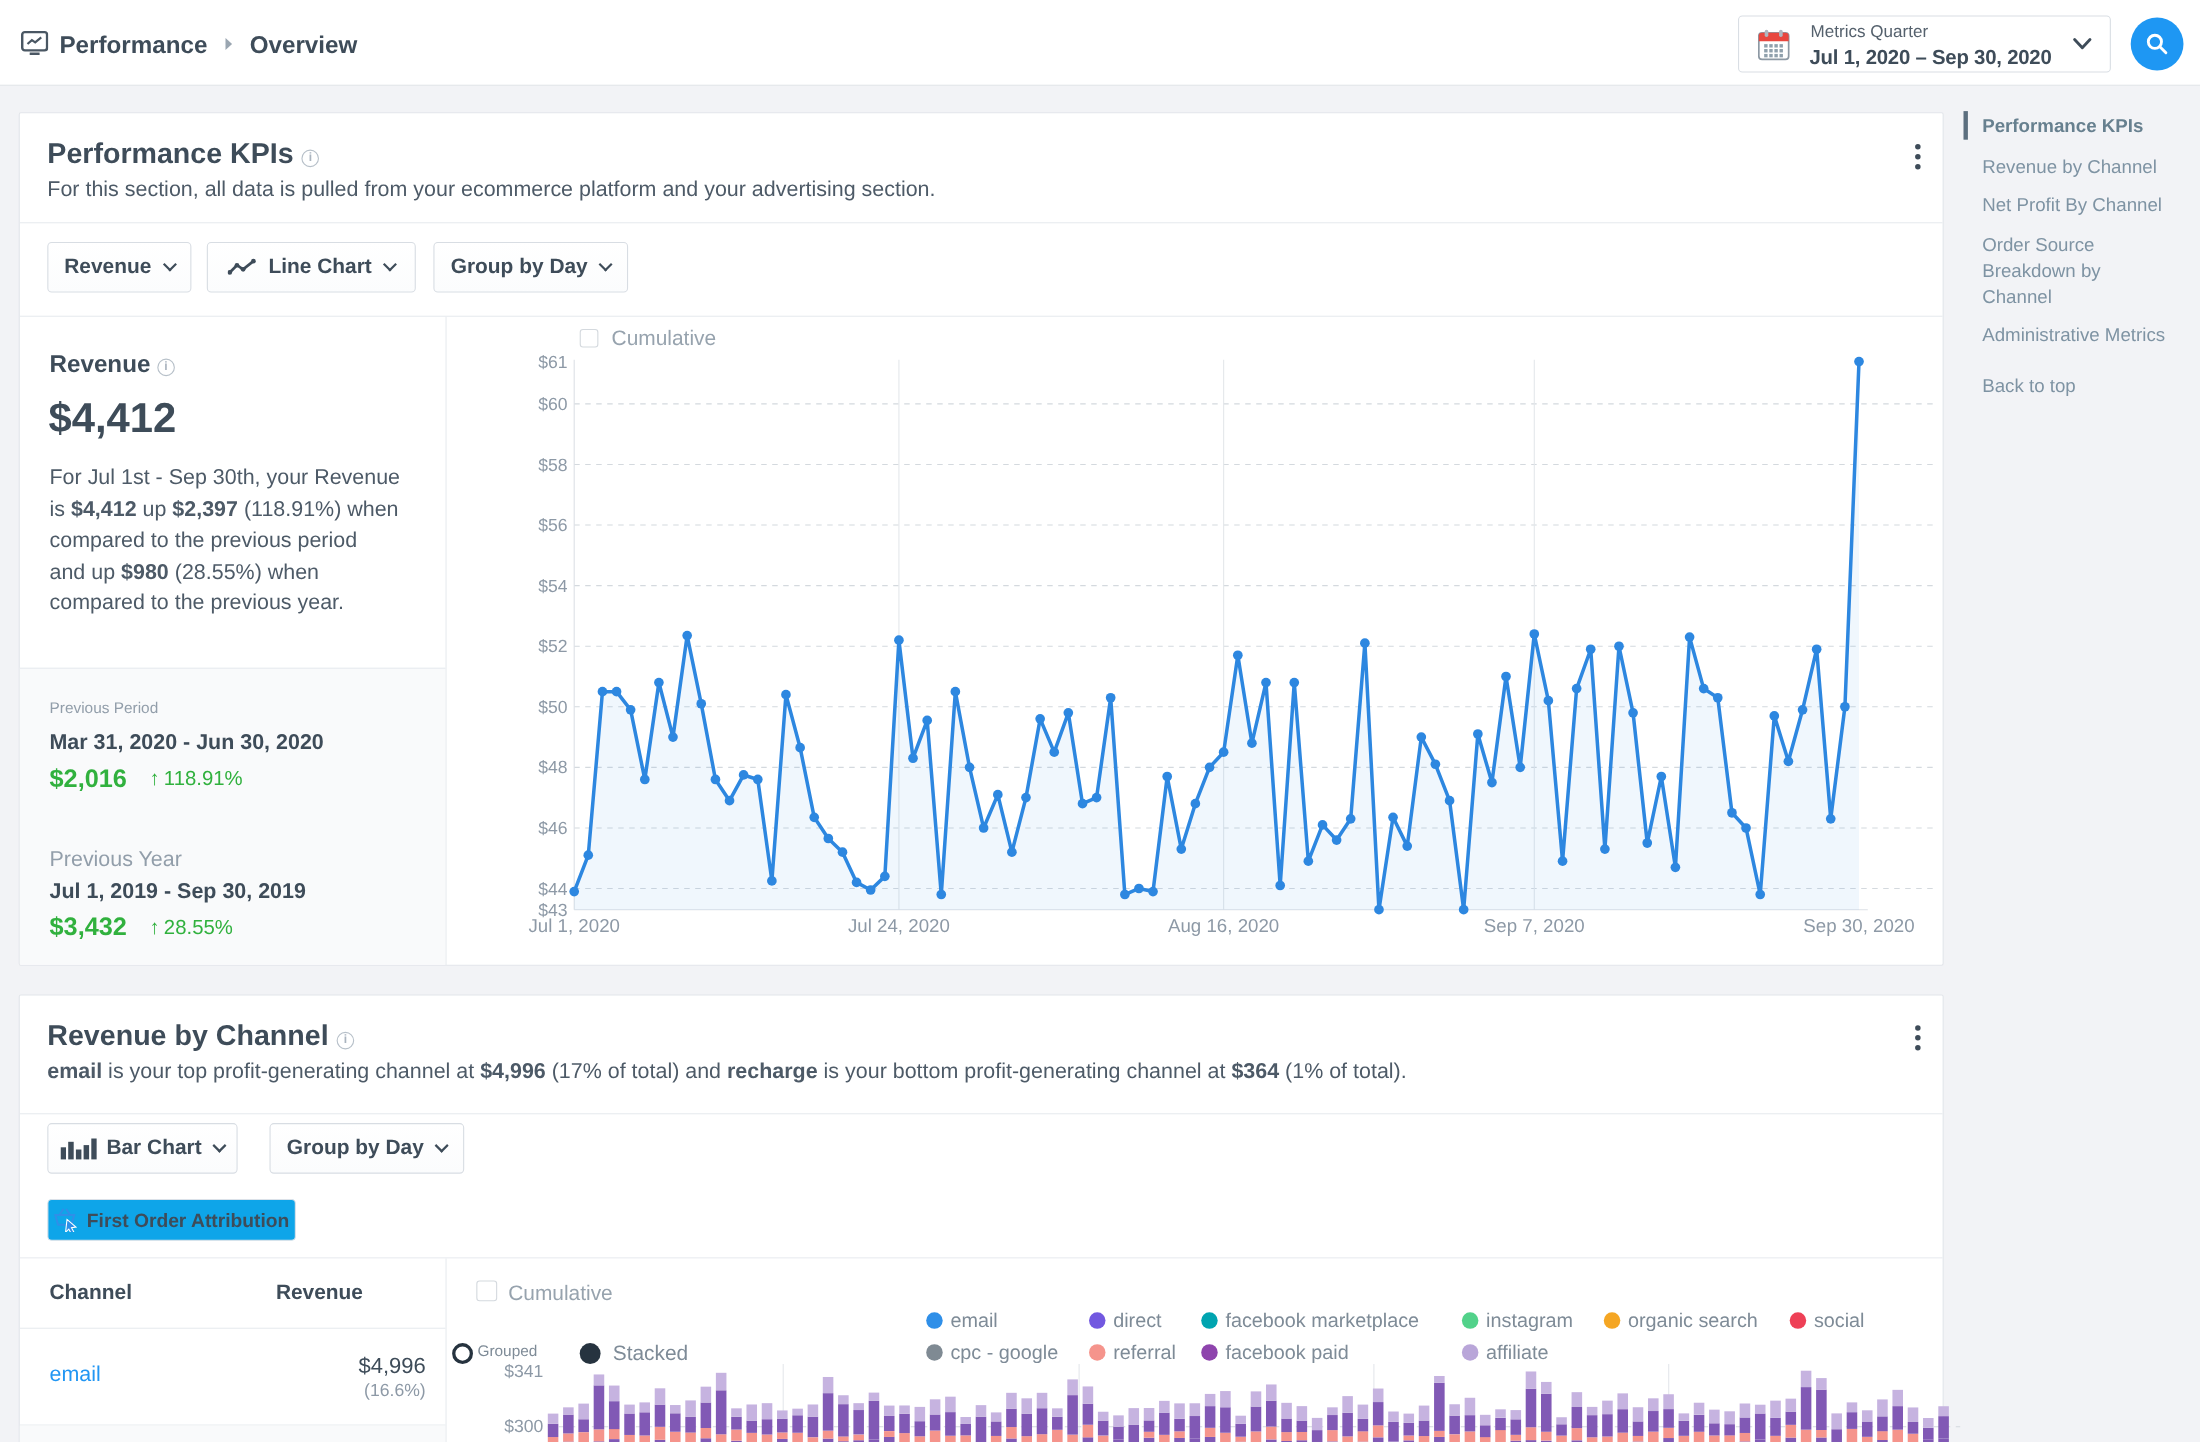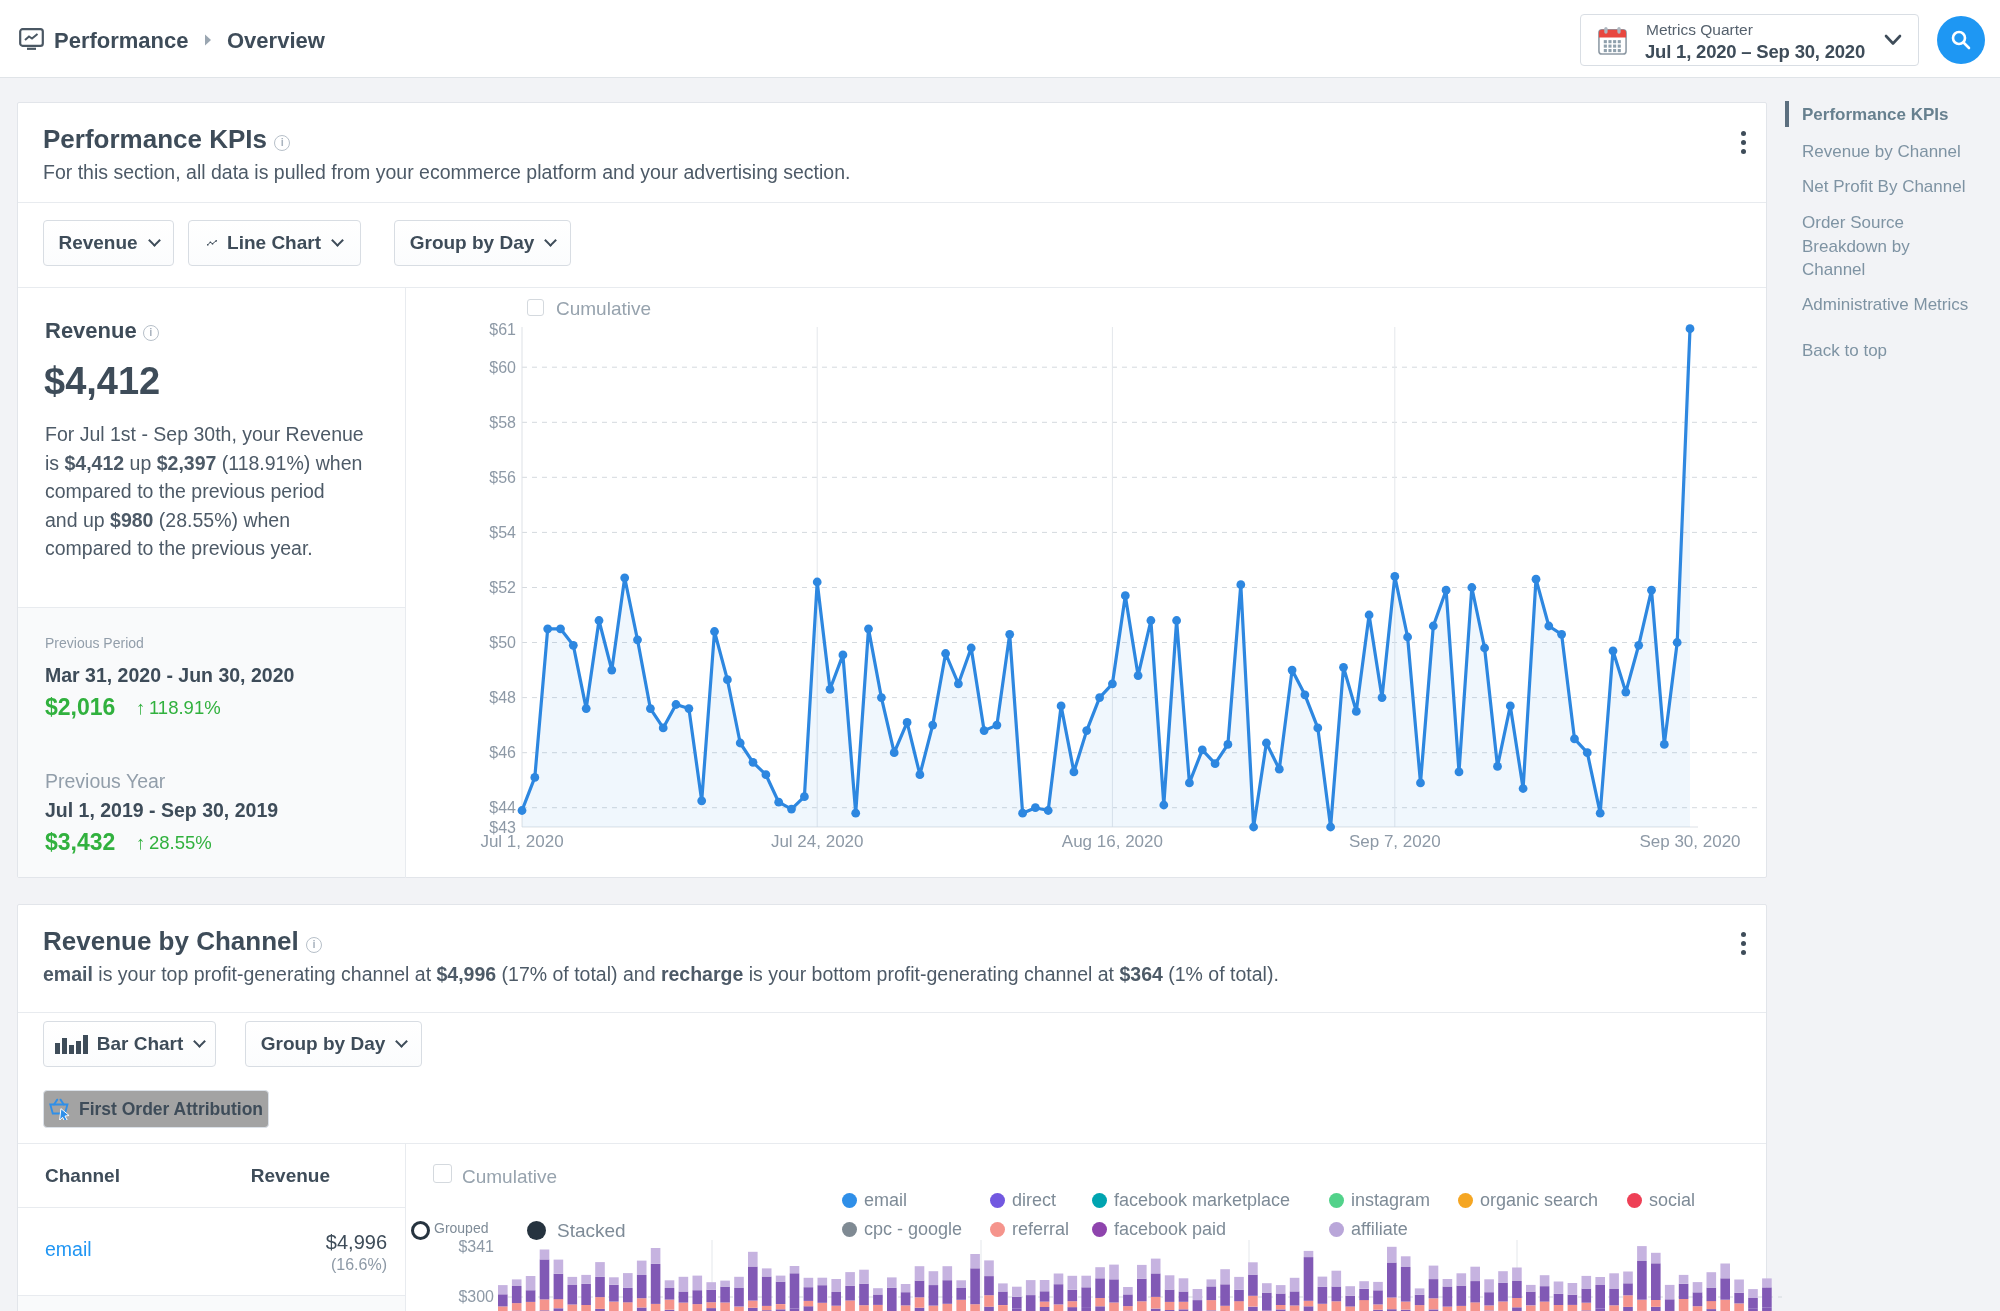--- a/index.html
+++ b/index.html
@@ -76,21 +76,21 @@
 <div class="abs" style="left:43px;top:124px;font-size:26px;font-weight:bold;color:#3e4c59">Performance KPIs <span class="info">i</span></div>
 <div class="abs" style="left:43px;top:161px;font-size:19.5px;color:#4d5a67">For this section, all data is pulled from your ecommerce platform and your advertising section.</div>
 <div class="kebab" style="left:1741px;top:131px">
     <i></i>
     <i></i>
     <i></i>
   </div>
 <div class="hr" style="left:18px;top:202px;width:1748px"></div>
 
 <div class="btn" style="left:43px;top:220px;width:131px">Revenue <span class="chev"></span></div>
-<div class="btn" style="left:188px;top:220px;width:173px"><svg width="30" height="18" viewBox="0 0 30 18">
+<div class="btn" style="left:188px;top:220px;width:190px"><svg width="30" height="18" viewBox="0 0 30 18">
       <polyline points="2,14 9,7 15,11 25,3" fill="none" stroke="#3e4c59" stroke-width="2.6"></polyline>
       <circle cx="2" cy="14" r="2.3" fill="#3e4c59"></circle>
       <circle cx="9" cy="7" r="2.3" fill="#3e4c59"></circle>
       <circle cx="15" cy="11" r="2.3" fill="#3e4c59"></circle>
       <circle cx="25" cy="3" r="2.3" fill="#3e4c59"></circle>
     </svg>Line Chart <span class="chev"></span></div>
 <div class="btn" style="left:394px;top:220px;width:177px">Group by Day <span class="chev"></span></div>
 <div class="hr" style="left:18px;top:287px;width:1748px"></div>
 
 <div class="abs" style="left:18px;top:607px;width:387px;height:270px;background:#f9fafb"></div>
@@ -257,21 +257,21 @@
 <div class="btn" style="left:43px;top:1021px;width:173px"><svg width="33" height="27" viewBox="0 0 33 27" style="flex:none">
       <g fill="#3e4c59">
         <rect x="0" y="12" width="5" height="11"></rect>
         <rect x="7" y="7" width="5" height="16"></rect>
         <rect x="14" y="14" width="5" height="9"></rect>
         <rect x="21" y="10" width="5" height="13"></rect>
         <rect x="28" y="4" width="5" height="19"></rect>
       </g>
     </svg>Bar Chart <span class="chev"></span></div>
 <div class="btn" style="left:245px;top:1021px;width:177px">Group by Day <span class="chev"></span></div>
-<div class="btn" style="left:43px;top:1090px;width:226px;height:38px;font-weight:bold;font-size:17.5px;background:#a3a3a3;border-color:#dbe1e8;gap:7px;padding:0 10px"><svg width="23" height="22" viewBox="0 0 28 27" style="flex:none">
+<div class="btn" style="left:43px;top:1090px;width:226px;height:38px;font-weight:bold;font-size:17.5px;background:#0ea5e9;border-color:#dbe1e8;gap:7px;padding:0 10px"><svg width="23" height="22" viewBox="0 0 28 27" style="flex:none">
       <path d="M1.5,8 h21 l-3,11 h-15 z" fill="none" stroke="#2f8fe8" stroke-width="2.3"></path>
       <path d="M6,8 l4,-6 M18,8 l-4,-6" fill="none" stroke="#2f8fe8" stroke-width="2.3" stroke-linecap="round"></path>
       <path d="M14.5,13 l10,8.5 -5,0.7 2.6,4.8 -3,1.6 -2.6,-4.9 -3.6,3.6 z" fill="#2f8fe8" stroke="#fff" stroke-width="1.2"></path>
     </svg>First Order Attribution</div>
 <div class="hr" style="left:18px;top:1143px;width:1748px"></div>
 
 <div class="abs" style="left:45px;top:1165px;font-size:19px;font-weight:bold;color:#3e4c59">Channel</div>
 <div class="abs" style="left:230px;top:1165px;width:100px;text-align:right;font-size:19px;font-weight:bold;color:#3e4c59">Revenue</div>
 <div class="hr" style="left:18px;top:1207px;width:387px"></div>
 <div class="abs" style="left:45px;top:1238px;font-size:19.5px;color:#2196f3">email</div>

